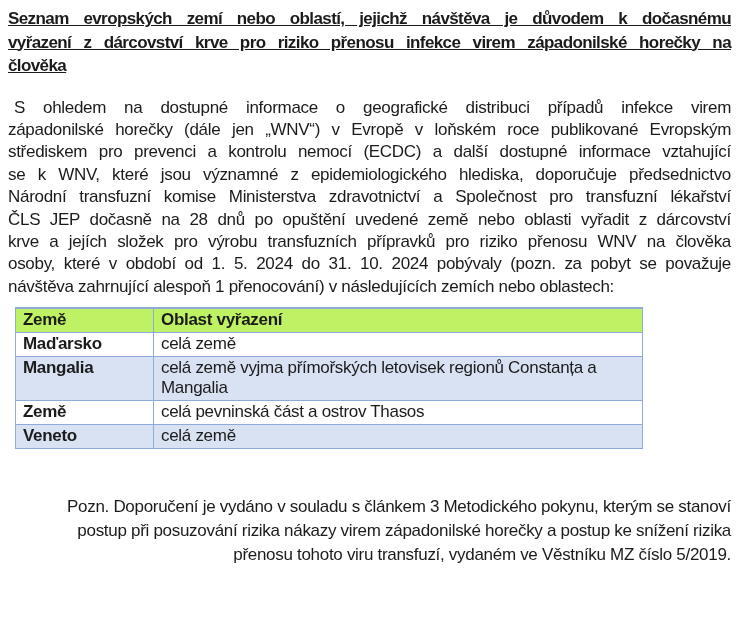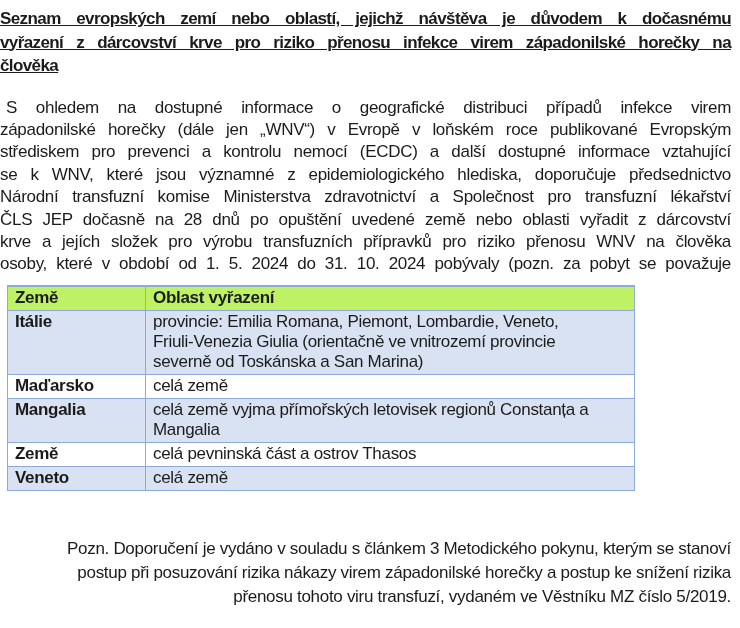--- a/index.html
+++ b/index.html
@@ -5,21 +5,21 @@
   html, body { margin: 0; padding: 0; }
   body {
     width: 740px;
     height: 628px;
     overflow: hidden;
     background: #ffffff;
     color: #1b1b1b;
     font-family: "Liberation Sans", "DejaVu Sans", sans-serif;
   }
   .page {
-    padding: 7px 9px 0 0;
+    padding: 7px 9px 0 8px;
   }
   
   .doc-title {
     font-size: 17px;
     font-weight: bold;
     line-height: 23.5px;
     letter-spacing: -0.6px;
     text-decoration: underline;
   }
   .jlines {
@@ -82,33 +82,28 @@
 
   <div class="intro">
     <div class="jlines first-indent">S ohledem na dostupné informace o geografické distribuci případů infekce virem
 západonilské horečky (dále jen „WNV“) v Evropě v loňském roce publikované Evropským
 střediskem pro prevenci a kontrolu nemocí (ECDC) a další dostupné informace vztahující
 se k WNV, které jsou významné z epidemiologického hlediska, doporučuje předsednictvo
 Národní transfuzní komise Ministerstva zdravotnictví a Společnost pro transfuzní lékařství
 ČLS JEP dočasně na 28 dnů po opuštění uvedené země nebo oblasti vyřadit z dárcovství
 krve a jejích složek pro výrobu transfuzních přípravků pro riziko přenosu WNV na člověka
 osoby, které v období od 1. 5. 2024 do 31. 10. 2024 pobývaly (pozn. za pobyt se považuje</div>
+    <div class="last-line">návštěva zahrnující alespoň 1 přenocování) v následujících zemích nebo oblastech:</div>
   </div>
 
   <table class="exclusion">
     <tbody>
         <tr>
       <th class="c1">Země</th>
       <th class="c2">Oblast vyřazení</th>
-    </tr>
-    <tr class="shaded">
-      <td class="c1">Itálie</td>
-      <td class="c2">provincie: Emilia Romana, Piemont, Lombardie, Veneto,
-Friuli-Venezia Giulia (orientačně ve vnitrozemí provincie
-severně od Toskánska a San Marina)</td>
     </tr>
     <tr>
       <td class="c1">Maďarsko</td>
       <td class="c2">celá země</td>
     </tr>
     <tr class="shaded">
       <td class="c1">Mangalia</td>
       <td class="c2">celá země vyjma přímořských letovisek regionů Constanța a
 Mangalia</td>
     </tr>

